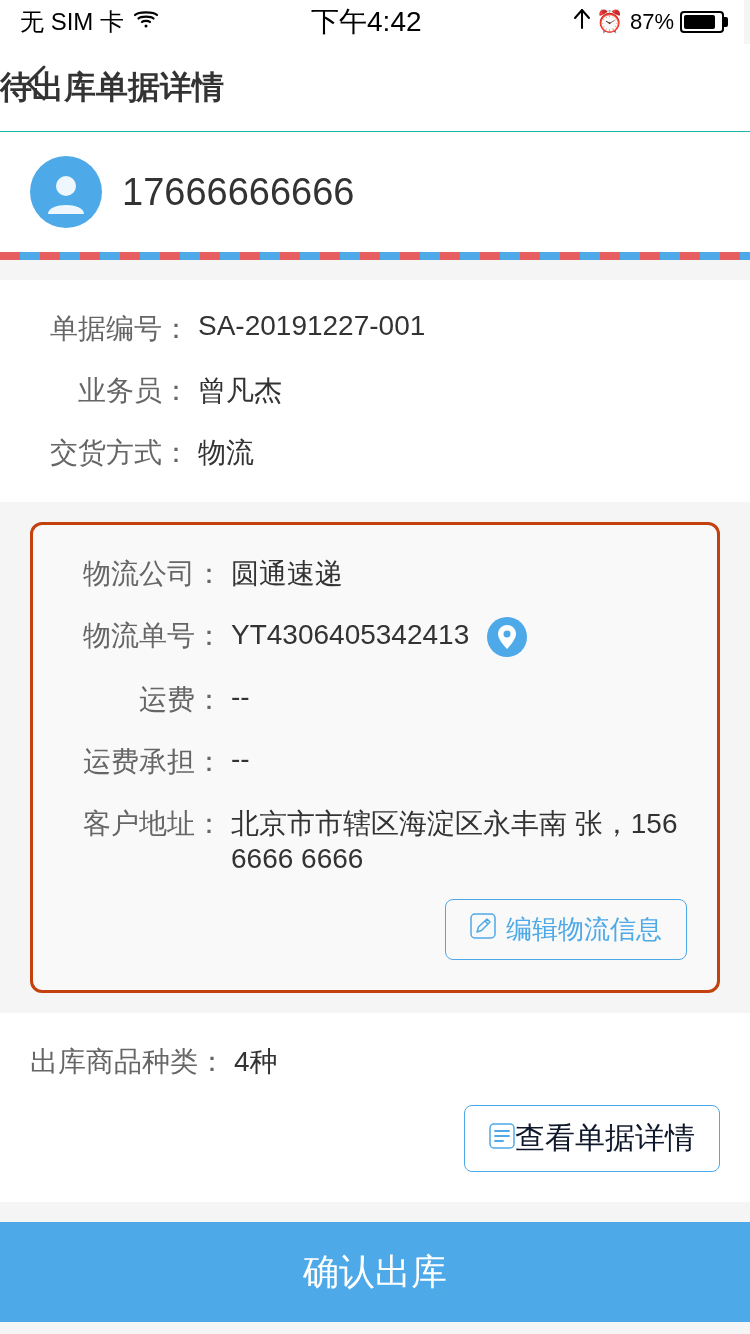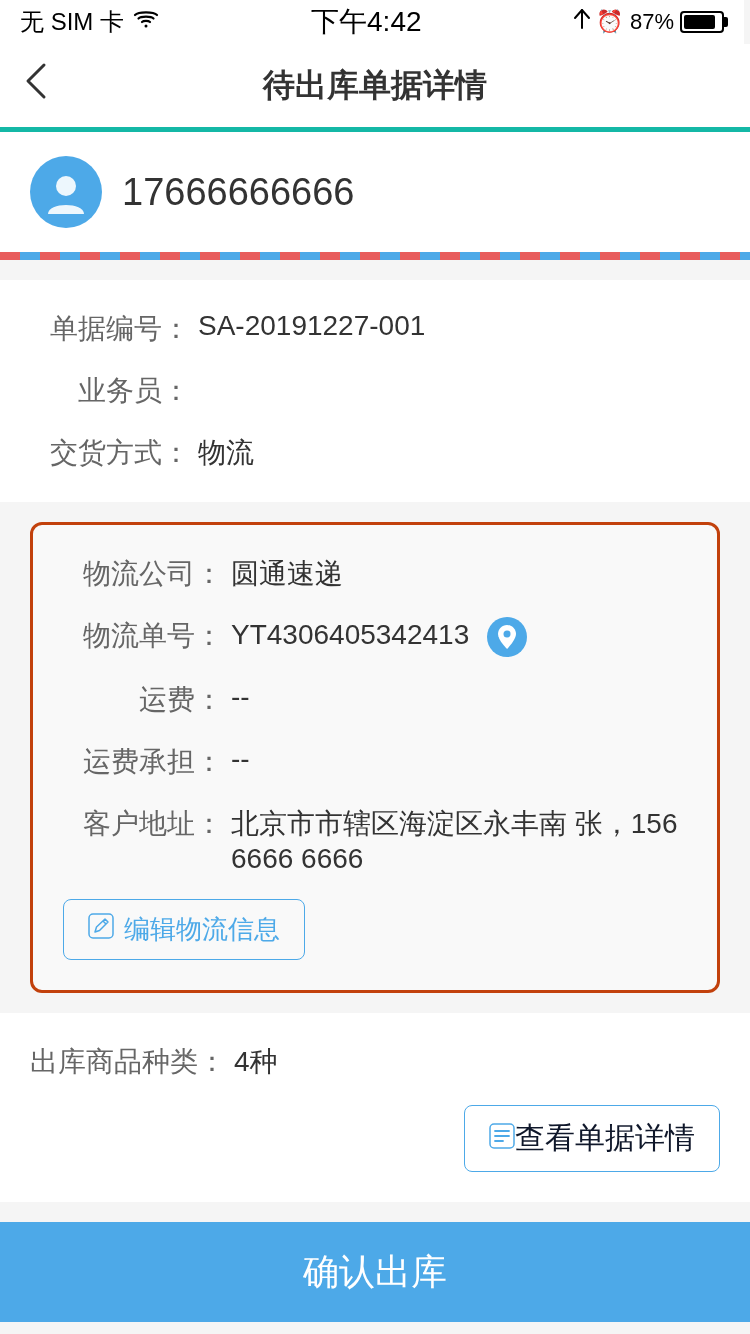--- a/index.html
+++ b/index.html
@@ -49,23 +49,23 @@
       border-radius: 2px;
     }
 
     
     .nav-bar {
       width: 750px;
       height: 88px;
       background: #fff;
       display: flex;
       align-items: center;
-      justify-content: center;
+      justify-content: flex-start;
       position: relative;
-      border-bottom: 5px solid #14b8a6;
+      border-bottom: 1px solid #14b8a6;
     }
     .nav-back {
       position: absolute;
       left: 24px;
       font-size: 36px;
       color: #333;
       cursor: pointer;
     }
     .nav-title {
       font-size: 32px;
@@ -152,20 +152,21 @@
       color: #fff;
       font-size: 22px;
       margin-left: 10px;
       vertical-align: middle;
       cursor: pointer;
     }
 
     .edit-btn {
       display: flex;
       align-items: center;
+      justify-content: flex-end;
       margin-top: 20px;
     }
     .edit-btn-inner {
       border: 1px solid #4da9e8;
       border-radius: 8px;
       padding: 12px 24px;
       color: #4da9e8;
       font-size: 26px;
       display: flex; align-items: center; gap: 10px;
       cursor: pointer;
@@ -270,20 +271,21 @@
 
   <div class="dashed-divider"></div>
 
   <div class="section-card">
     <div class="info-row">
       <span class="info-label">单据编号：</span>
       <span class="info-value">SA-20191227-001</span>
     </div>
     <div class="info-row">
       <span class="info-label">业务员：</span>
+      <span class="info-value">曾凡杰</span>
     </div>
     <div class="info-row">
       <span class="info-label">交货方式：</span>
       <span class="info-value">物流</span>
     </div>
   </div>
 
   <div class="logistics-card">
     <div class="info-row">
       <span class="info-label">物流公司：</span>

